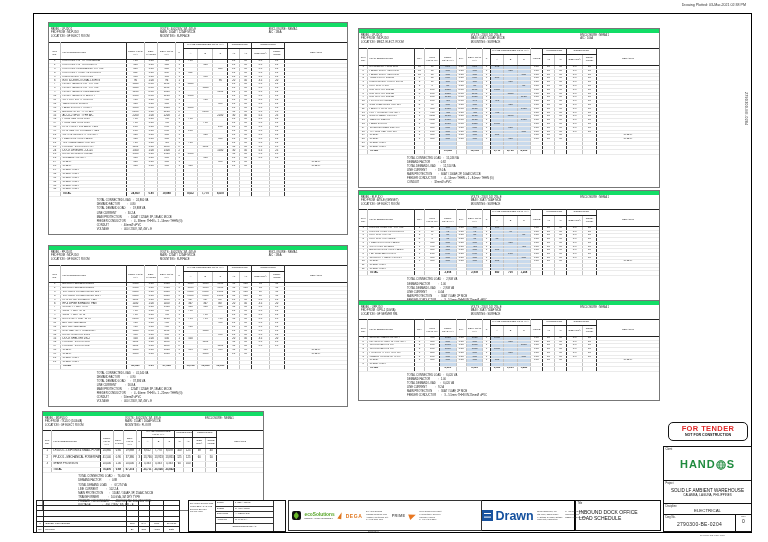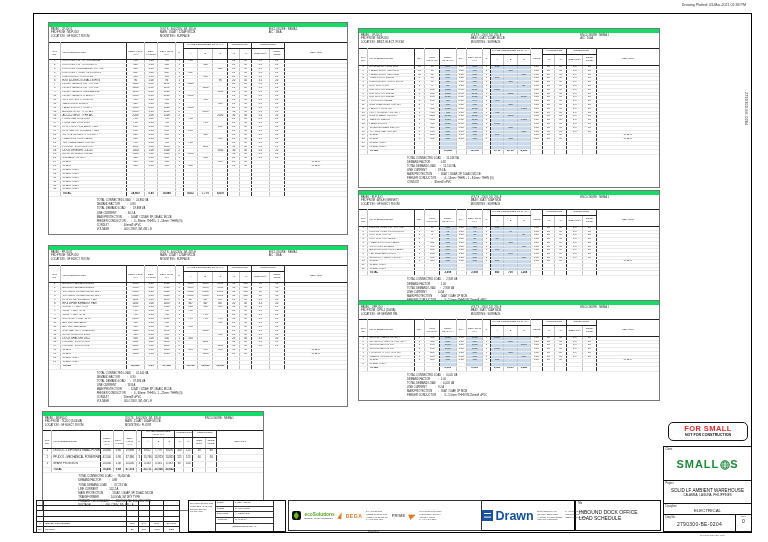--- a/index.html
+++ b/index.html
@@ -2450,28 +2450,28 @@
           <div class="tfl">DEMAND FACTOR          :   1.00</div>
           <div class="tfl">TOTAL DEMAND LOAD      :   6,020 VA</div>
           <div class="tfl">LINE CURRENT           :   9.2 A</div>
           <div class="tfl">MAIN PROTECTION        :   30AT / 50AF, 2P MCB</div>
           <div class="tfl">FEEDER CONDUCTOR       :   3 - 5.5mm² THHN IN 25mmØ uPVC</div>
         </div>
       </div>
     </div>
 
   <div class="abs stamp">
-    <div class="stamp1">FOR SMALL</div>
+    <div class="stamp1">FOR TENDER</div>
     <div class="stamp2">NOT FOR CONSTRUCTION</div>
   </div>
 
   <div class="abs tbbox client">
     <span class="lab">Client</span>
     <div class="precos">
-      <span>SMALL</span><svg width="10" height="10" viewBox="0 0 10 10">
+      <span>HAND</span><svg width="10" height="10" viewBox="0 0 10 10">
           <circle cx="5" cy="5" r="4.2" fill="none" stroke="#1f8b3e" stroke-width="1.1"></circle>
           <ellipse cx="5" cy="5" rx="2" ry="4.2" fill="none" stroke="#1f8b3e" stroke-width="0.8"></ellipse>
           <line x1="0.8" y1="5" x2="9.2" y2="5" stroke="#1f8b3e" stroke-width="0.8"></line>
           <line x1="1.4" y1="2.8" x2="8.6" y2="2.8" stroke="#1f8b3e" stroke-width="0.8"></line>
           <line x1="1.4" y1="7.2" x2="8.6" y2="7.2" stroke="#1f8b3e" stroke-width="0.8"></line>
         </svg><span>S</span>
     </div>
   </div>
 
   <div class="abs tbbox project">

